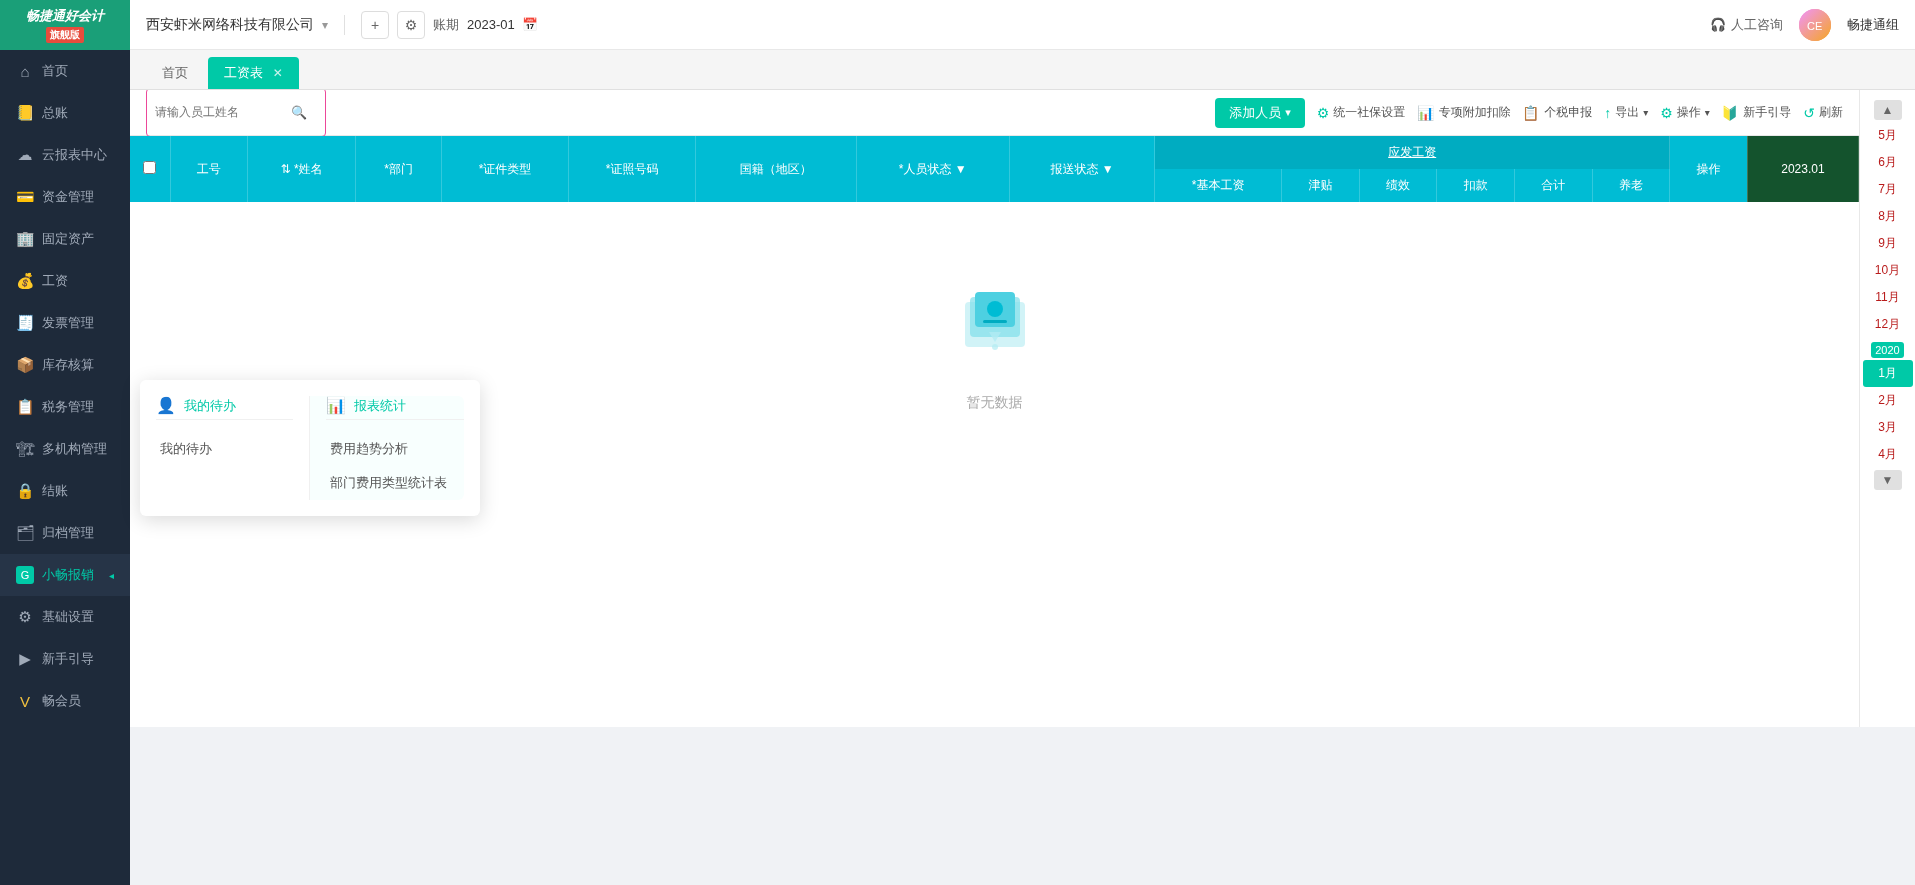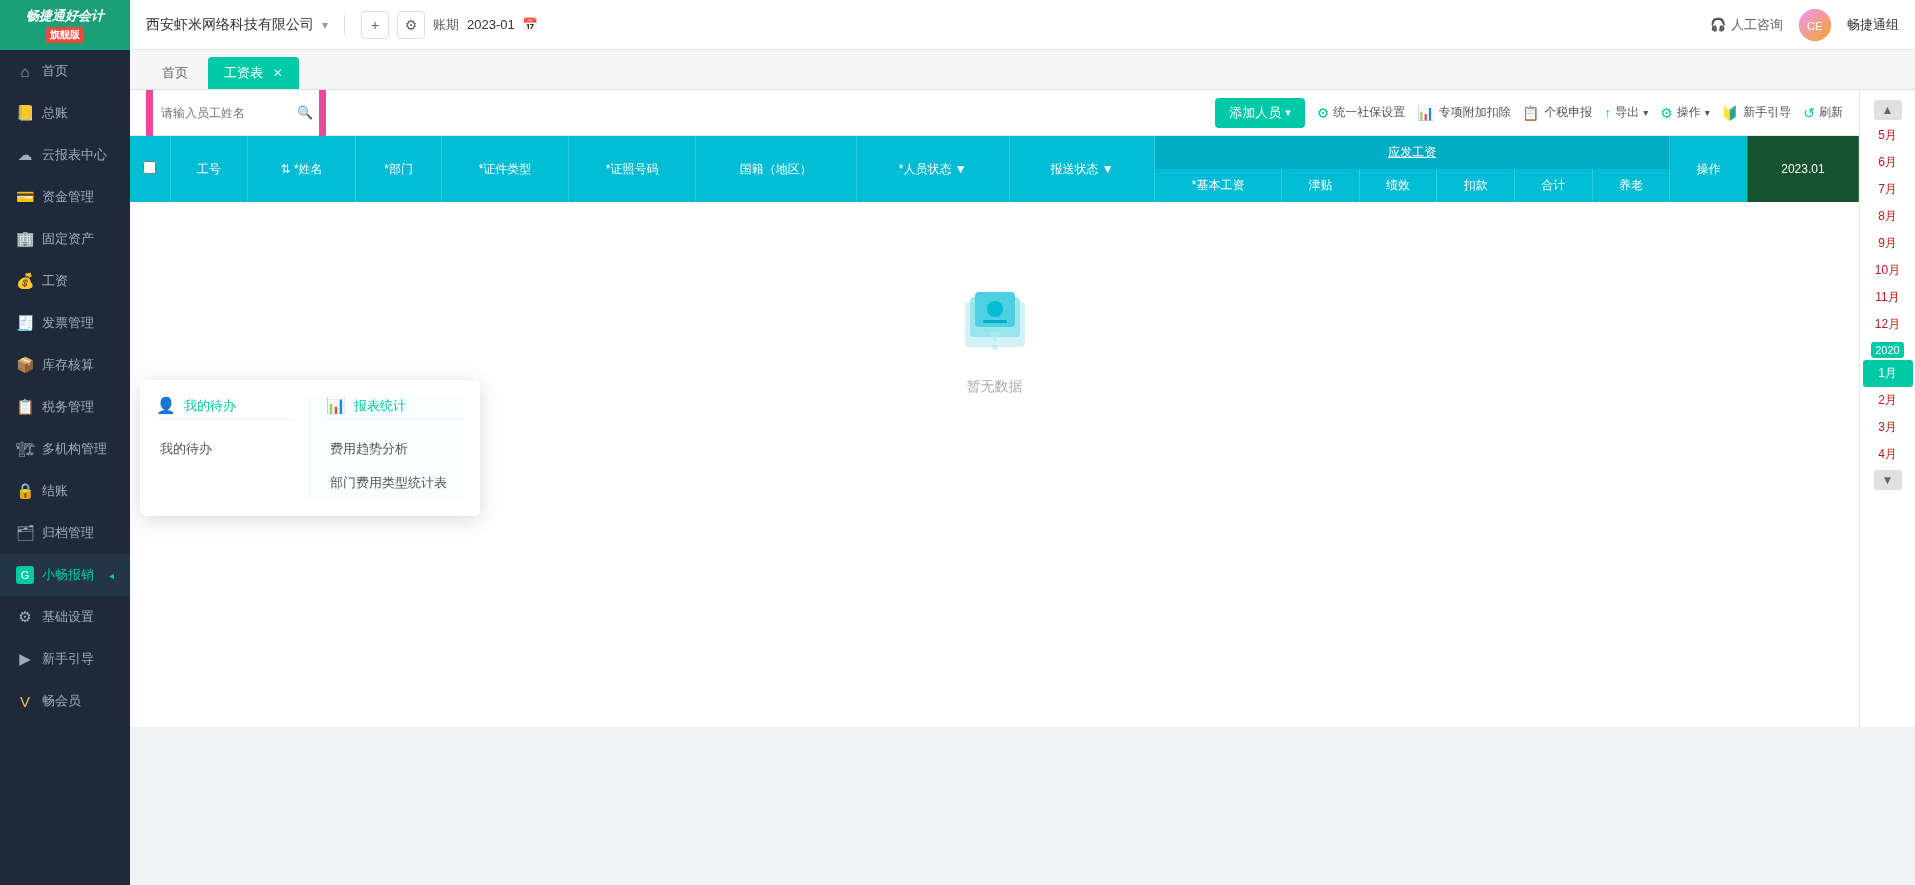--- a/index.html
+++ b/index.html
@@ -117,22 +117,22 @@
       height: 46px;
       background: #fff;
       border-bottom: 1px solid #e8e8e8;
       display: flex;
       align-items: center;
       padding: 0 16px;
       gap: 12px;
     }
     .search-box {
       display: flex;
-      align-items: flex-end;
-      border: 7px solid #ec4899;
+      align-items: flex-start;
+      border: 1px solid #ec4899;
       border-radius: 4px;
       padding: 16px 8px;
       gap: 6px;
       width: 180px;
     }
     .search-box input {
       border: none;
       outline: none;
       font-size: 12px;
       color: #999;
@@ -194,21 +194,21 @@
       justify-content: center;
       padding: 80px;
       color: #999;
       gap: 16px;
     }
     .empty-icon {
       width: 100px;
       height: 80px;
       position: relative;
     }
-    .empty-text { font-size: 14px; color: #aaa; }
+    .empty-text { font-size: 14px; color: #aaa; margin-top: 16px; }
 
     
     .month-panel {
       width: 56px;
       background: #fff;
       border-left: 1px solid #e8e8e8;
       display: flex;
       flex-direction: column;
       align-items: center;
       padding-top: 8px;

